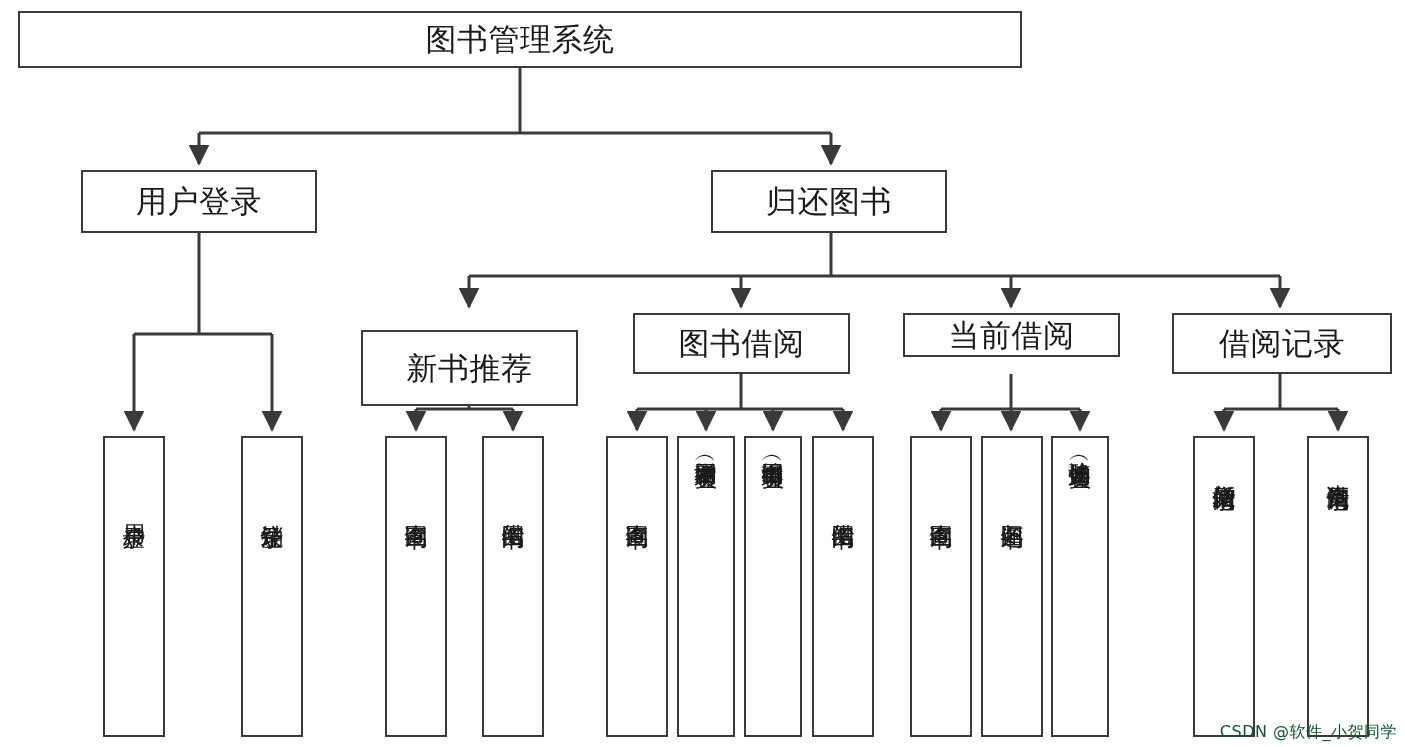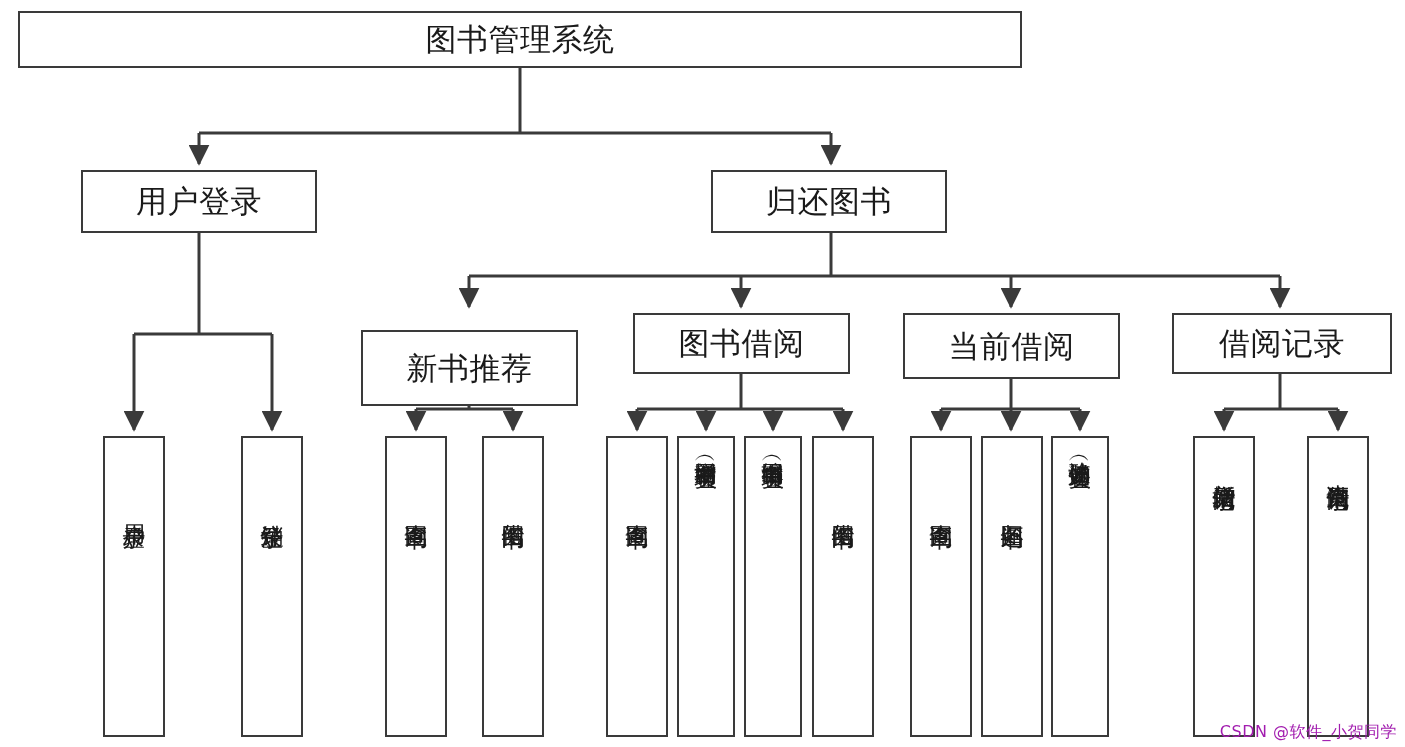--- a/index.html
+++ b/index.html
@@ -63,21 +63,21 @@
   }
   .node.vertical.tall-text .label {
     font-size: 22px;
     line-height: 1.14;
   }
   #watermark {
     position: absolute;
     right: 8px;
     bottom: 4px;
     font-size: 16px;
-    color: #a21caf;
+    color: #14532d;
     letter-spacing: 0.5px;
     white-space: nowrap;
     pointer-events: none;
     margin-top: 48px;
   }
 </style>
 </head>
 <body>
 
 <div id="canvas">
@@ -142,21 +142,21 @@
   <div class="node horizontal" style="left:711px; top:170px; width:236px; height:63px;">
     <span class="label">归还图书</span>
   </div>
 
   <div class="node horizontal" style="left:361px; top:313px; width:217px; height:76px;margin-top:17px;">
     <span class="label">新书推荐</span>
   </div>
   <div class="node horizontal" style="left:633px; top:313px; width:217px; height:61px;">
     <span class="label">图书借阅</span>
   </div>
-  <div class="node horizontal" style="left:903px; top:313px; width:217px; height:66px;">
+  <div class="node horizontal" style="left:903px; top:313px; width:217px; height:44px;">
     <span class="label">当前借阅</span>
   </div>
   <div class="node horizontal" style="left:1172px; top:313px; width:220px; height:61px;">
     <span class="label">借阅记录</span>
   </div>
 
   <div class="node vertical" style="left:103px; top:436px; width:62px; height:301px; padding-top:68px;">
     <span class="label">用户登录</span>
   </div>
   <div class="node vertical" style="left:241px; top:436px; width:62px; height:301px; padding-top:68px;">

